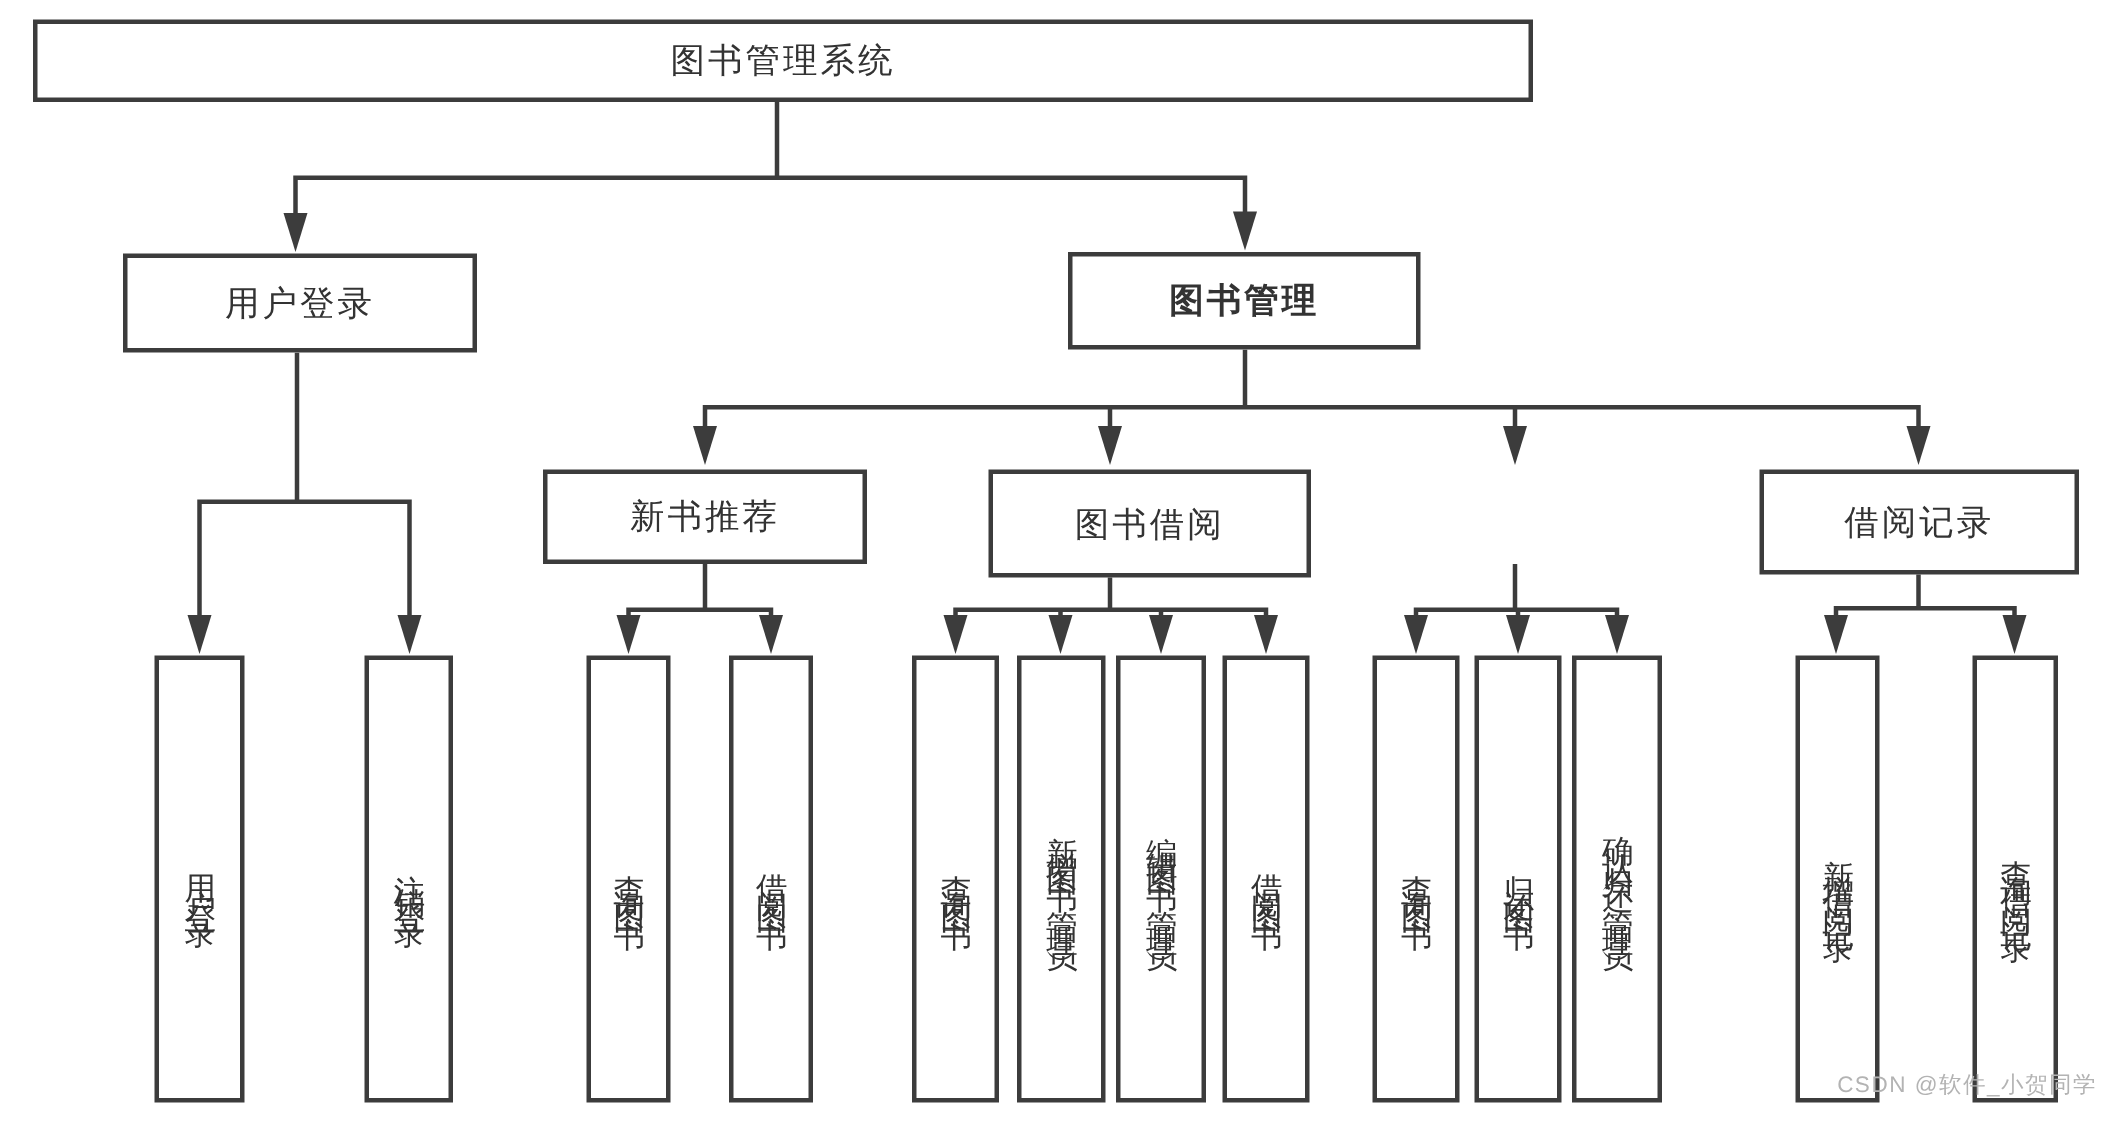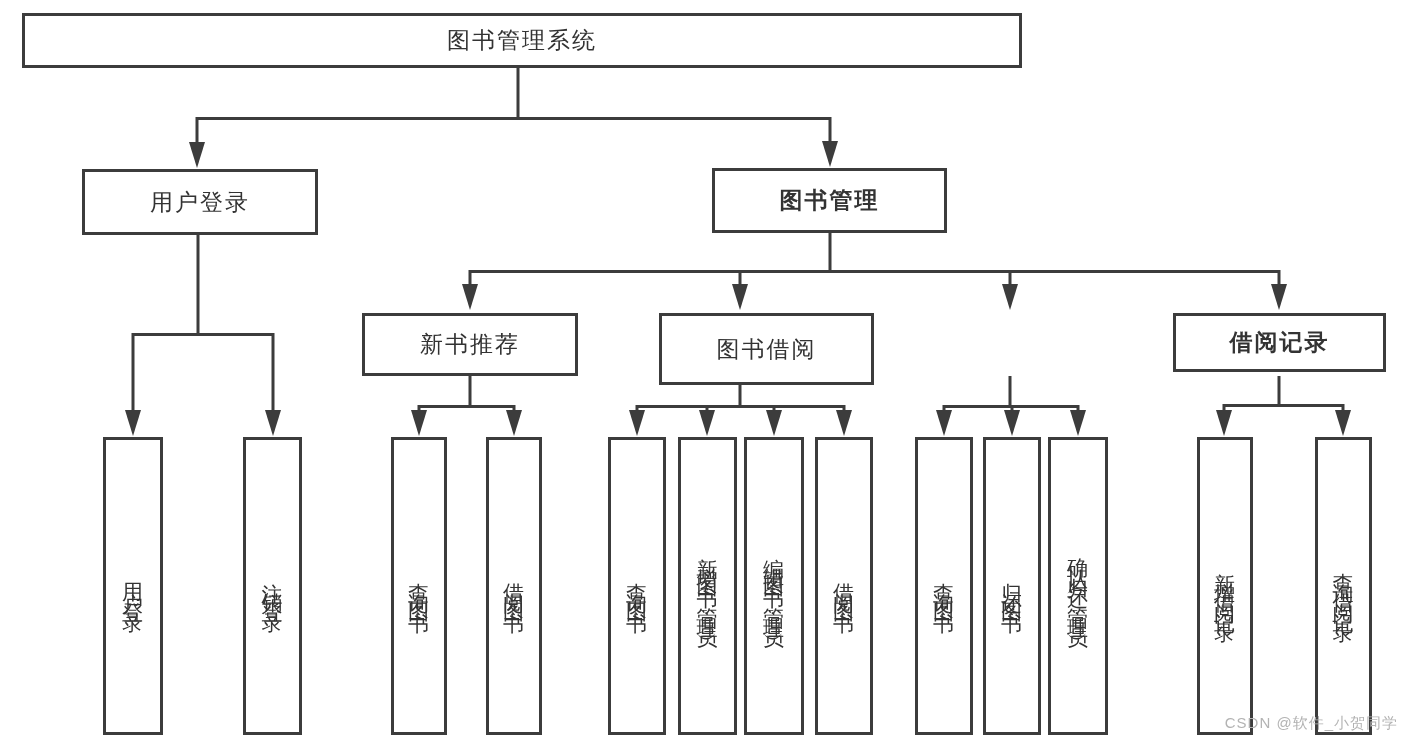--- a/index.html
+++ b/index.html
@@ -110,21 +110,21 @@
   <div class="box" style="left:712px;top:168px;width:235px;height:65px;font-weight:bold;">
     <span>图书管理</span>
   </div>
 
   <div class="box" style="left:362px;top:313px;width:216px;height:63px;">
     <span>新书推荐</span>
   </div>
   <div class="box" style="left:659px;top:313px;width:215px;height:72px;">
     <span>图书借阅</span>
   </div>
-  <div class="box" style="left:1173px;top:313px;width:213px;height:59px;font-weight:bold;">
+  <div class="box" style="left:1173px;top:313px;width:213px;height:70px;">
     <span>借阅记录</span>
   </div>
 
   <div class="box vbox" style="left:103px;top:437px;width:60px;height:298px;">
     <span>用户登录</span>
   </div>
   <div class="box vbox" style="left:243px;top:437px;width:59px;height:298px;">
     <span>注销登录</span>
   </div>
 

